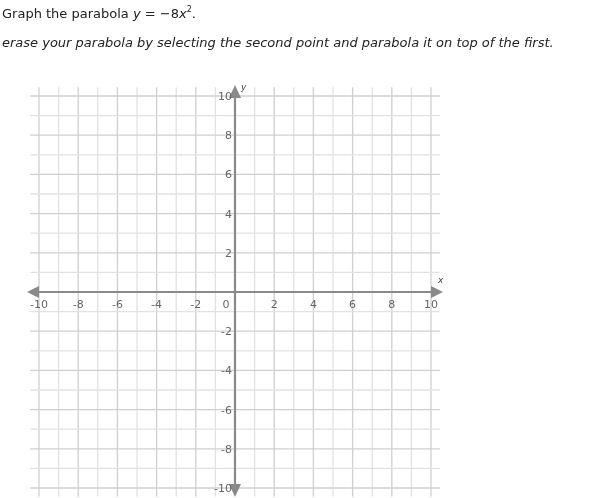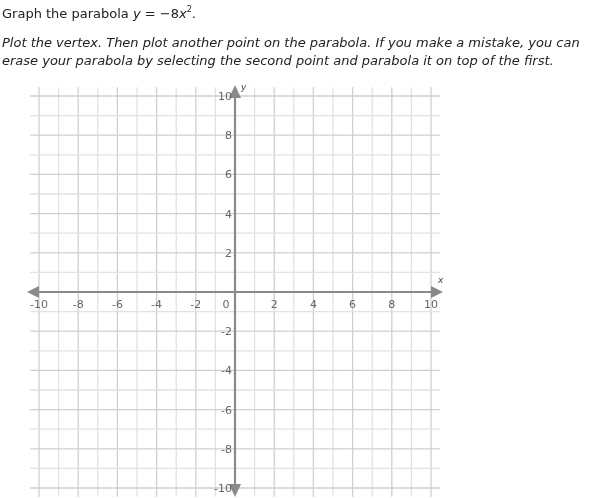--- a/index.html
+++ b/index.html
@@ -16,21 +16,20 @@
   .axis-label { font-family: "DejaVu Sans", sans-serif; font-size: 9px; font-style: italic; fill: #444; }
 </style>
 </head>
 <body>
 
 <div class="prompt">
   <span>Graph the parabola </span><span class="var">y</span><span> = </span><span>−8</span><span class="var">x</span><sup>2</sup><span>.</span>
 </div>
 
 <div class="instructions">
-  <div>Plot the vertex. Then plot another point on the parabola. If you make a mistake, you can</div>
   <div>erase your parabola by selecting the second point and parabola it on top of the first.</div>
 </div>
 
 <svg id="graph" xmlns="http://www.w3.org/2000/svg" width="600" height="498">
   <g id="grid">
       <line x1="39" x2="39" y1="87.18" y2="496.82" stroke="#cfcfcf" stroke-width="1.3"></line>
       <line x1="58.599999999999994" x2="58.599999999999994" y1="87.18" y2="496.82" stroke="#e2e2e2" stroke-width="1.3"></line>
       <line x1="78.19999999999999" x2="78.19999999999999" y1="87.18" y2="496.82" stroke="#cfcfcf" stroke-width="1.3"></line>
       <line x1="97.79999999999998" x2="97.79999999999998" y1="87.18" y2="496.82" stroke="#e2e2e2" stroke-width="1.3"></line>
       <line x1="117.39999999999999" x2="117.39999999999999" y1="87.18" y2="496.82" stroke="#cfcfcf" stroke-width="1.3"></line>

